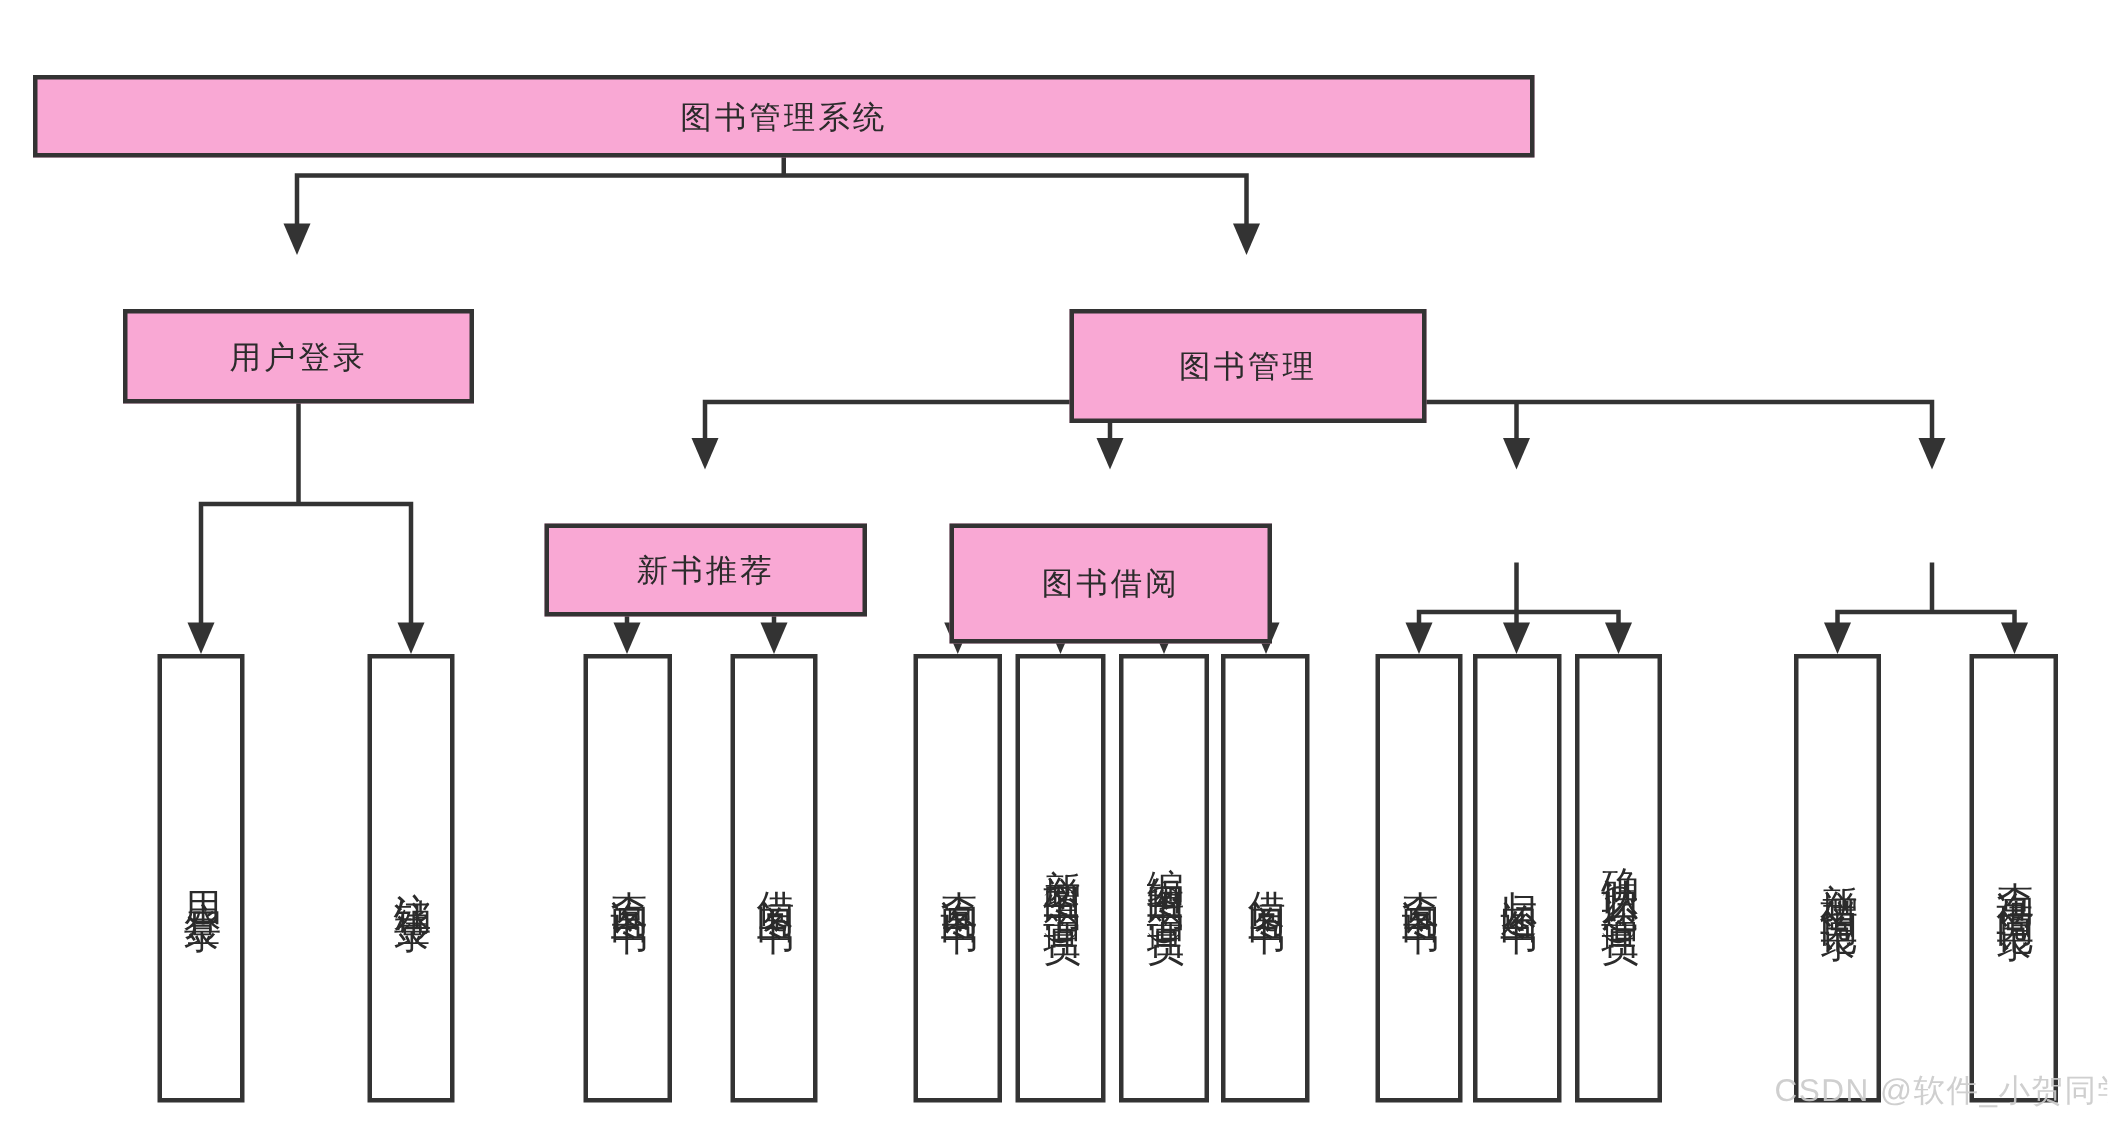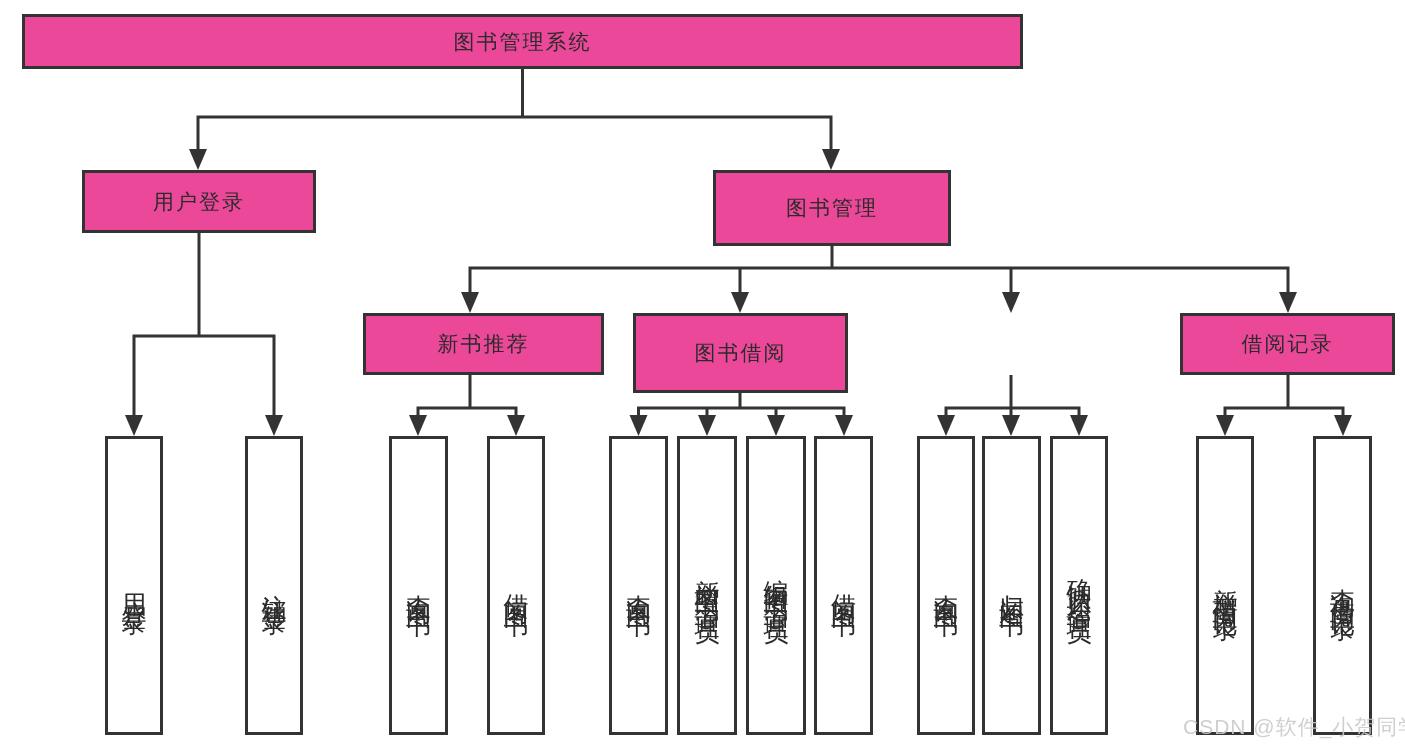--- a/index.html
+++ b/index.html
@@ -19,30 +19,31 @@
     position: absolute;
     left: 0;
     top: 0;
     width: 1405px;
     height: 747px;
     pointer-events: none;
   }
   .h-node {
     position: absolute;
     box-sizing: border-box;
-    background: #ec4899;
+    background: #f9a8d4;
     border: 3px solid #333333;
     display: flex;
     align-items: center;
     justify-content: center;
     color: #2b2b2b;
     font-size: 21px;
     letter-spacing: 2px;
     white-space: nowrap;
     z-index: 2;
+    margin-top: 36px;
   }
   .v-node {
     position: absolute;
     box-sizing: border-box;
     top: 436px;
     height: 299px;
     background: #ffffff;
     border: 3px solid #333333;
     display: flex;
     align-items: center;
@@ -149,29 +150,26 @@
     <span>图书管理系统</span>
   </div>
 
   <div class="h-node" style="left:82px; top:170px; width:234px; height:63px;">
     <span>用户登录</span>
   </div>
   <div class="h-node" style="left:713px; top:170px; width:238px; height:76px;">
     <span>图书管理</span>
   </div>
 
-  <div class="h-node" style="left:363px; top:313px; width:241px; height:62px;">
+  <div class="h-node" style="left:363px; top:313px; width:215px; height:62px;">
     <span>新书推荐</span>
   </div>
   <div class="h-node" style="left:633px; top:313px; width:215px; height:80px;">
     <span>图书借阅</span>
   </div>
-  <div class="h-node" style="left:1180px; top:313px; width:215px; height:62px;">
-    <span>借阅记录</span>
-  </div>
 
   <div class="v-node" style="left:105px; width:58px;">
     <span class="vtext">用户登录</span>
   </div>
   <div class="v-node" style="left:245px; width:58px;">
     <span class="vtext">注销登录</span>
   </div>
 
   <div class="v-node" style="left:389px; width:59px;">
     <span class="vtext">查询图书</span>

